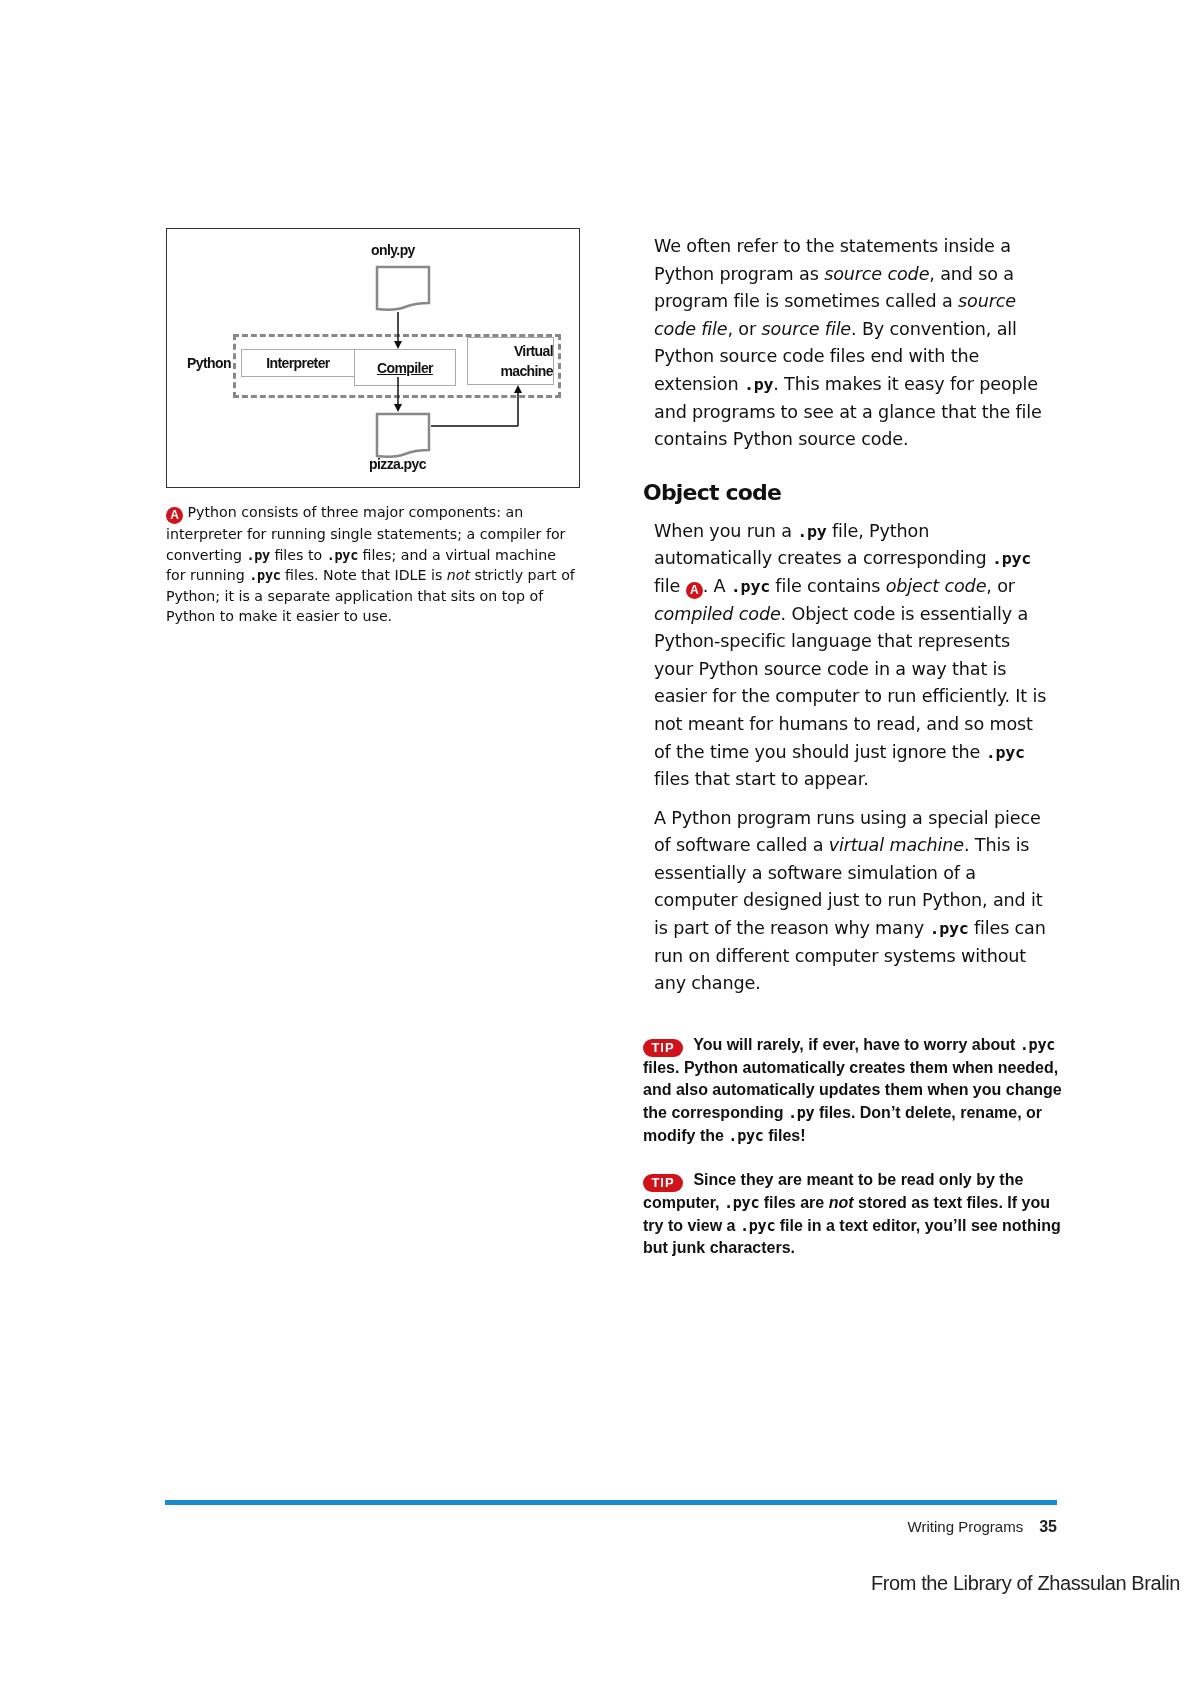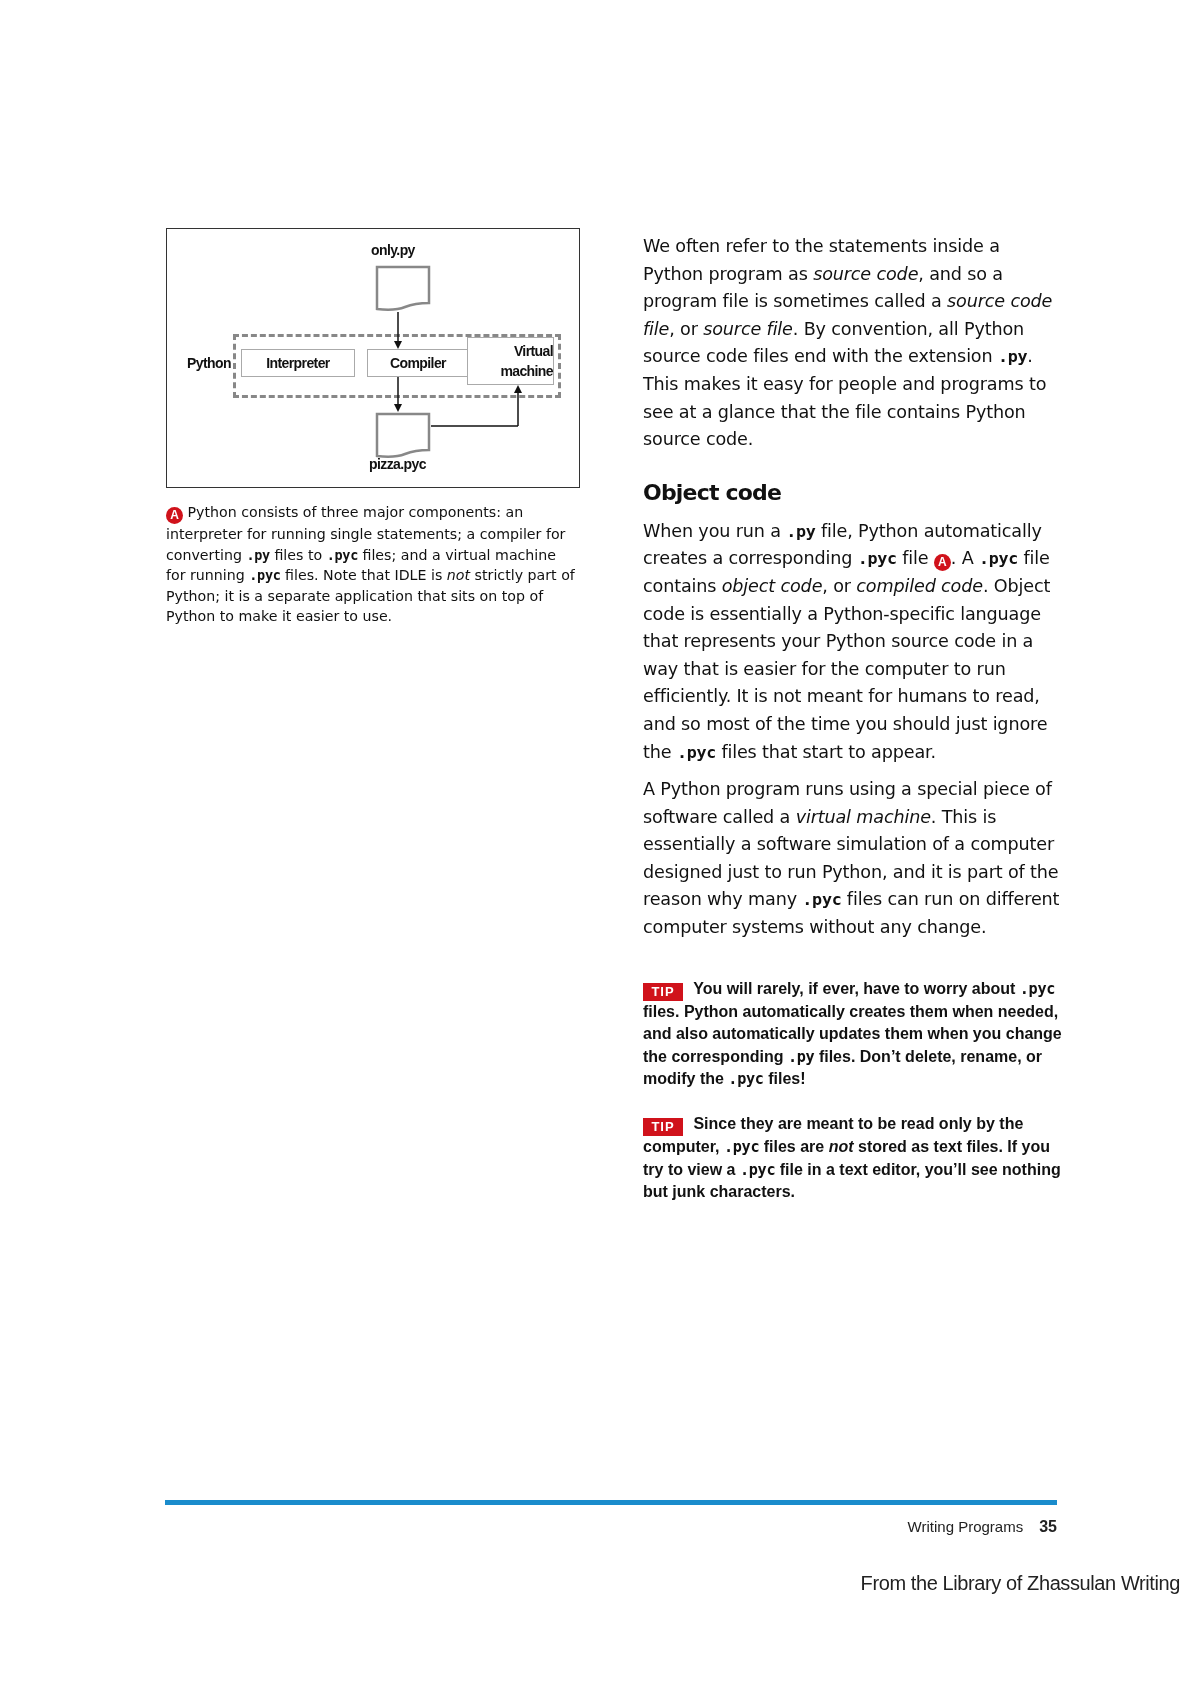--- a/index.html
+++ b/index.html
@@ -9,40 +9,40 @@
   .fig-label { position:absolute; font-family:"Liberation Sans", sans-serif; font-weight:bold; font-size:14px; letter-spacing:-0.6px; color:#111; }
   .doc-shape { position:absolute; }
   .comp-box { position:absolute; border:1.5px solid #aaa; box-sizing:border-box; font-family:"Liberation Sans", sans-serif; font-weight:bold; font-size:14px; letter-spacing:-0.6px; display:flex; align-items:center; justify-content:center; text-align:center; line-height:20px; background:#fff; }
   .dashed-group { position:absolute; border:3px dashed #888; box-sizing:border-box; }
   .caption { position:absolute; left:166px; top:502px; width:410px; font-size:14.2px; line-height:20.5px; color:#111; }
   .badge-a { display:inline-block; width:17px; height:17px; border-radius:50%; background:#d0121b; color:#fff; font-weight:bold; font-size:12px; line-height:17px; text-align:center; vertical-align:-2px; font-family:"Liberation Sans", sans-serif; }
   code { font-family:"DejaVu Sans Mono", monospace; font-weight:bold; font-size:0.95em; letter-spacing:-0.3px; }
   .main { position:absolute; left:643px; top:224px; width:420px; }
   h1 { margin:0; font-family:"DejaVu Sans", sans-serif; font-weight:bold; font-size:36px; letter-spacing:-1.4px; line-height:44px; color:#111; }
   h2 { margin:0; font-family:"DejaVu Sans", sans-serif; font-weight:bold; font-size:22px; letter-spacing:-0.8px; line-height:30px; color:#111; }
-  p.body { margin:0; font-size:17.6px; line-height:27.6px; letter-spacing:-0.15px; color:#111; }
+  p.body { margin:11px; font-size:17.6px; line-height:27.6px; letter-spacing:-0.15px; color:#111; }
   .tip { margin:0; font-family:"Liberation Sans", sans-serif; font-weight:bold; font-size:16px; line-height:22.6px; color:#111; }
-  .tip-badge { display:inline-block; width:40px; height:18px; border-radius:0; background:#d0121b; color:#fff; font-size:13px; line-height:18px; text-align:center; vertical-align:-2px; margin-right:6px; font-weight:bold; letter-spacing:1px; }
+  .tip-badge { display:inline-block; width:40px; height:18px; border-radius:9px; background:#d0121b; color:#fff; font-size:13px; line-height:18px; text-align:center; vertical-align:-2px; margin-right:6px; font-weight:bold; letter-spacing:1px; }
   .rule { position:absolute; left:165px; top:1500px; width:892px; height:5px; background:#1a8ccc; }
   .footer { position:absolute; right:143px; top:1518px; font-family:"Liberation Sans", sans-serif; font-size:15px; color:#222; }
   .footer .pg { font-weight:bold; font-size:16px; margin-left:16px; }
   .watermark { position:absolute; right:20px; top:1572px; font-family:"Liberation Sans", sans-serif; font-size:20px; color:#222; letter-spacing:-0.4px; }
 </style>
 </head>
 <body>
 
 <div class="figure-box">
   <span class="fig-label" style="left:204px; top:13px;">only.py</span>
   <svg class="doc-shape" style="left:208px; top:36px;" width="56" height="48">
     <path d="M2 2 H54 V38 Q40 38 30 42 Q20 46 2 44 Z" fill="#fff" stroke="#888" stroke-width="2.5"></path>
   </svg>
   <div class="dashed-group" style="left:66px; top:105px; width:328px; height:64px;"></div>
   <span class="fig-label" style="left:20px; top:126px;">Python</span>
   <div class="comp-box" style="left:74px; top:120px; width:114px; height:28px;text-align:center;">Interpreter</div>
-  <div class="comp-box" style="left:200px; top:120px; width:102px; height:28px;">Compiler</div>
+  <div class="comp-box" style="left:187px; top:120px; width:102px; height:37px;text-decoration:underline;">Compiler</div>
   <div class="comp-box" style="left:300px; top:108px; width:87px; height:48px; flex-direction:column;align-items:flex-end;">
     <span>Virtual</span>
     <span>machine</span>
   </div>
   <svg style="position:absolute; left:0; top:0;" width="414" height="260">
     <line x1="231" y1="83" x2="231" y2="113" stroke="#111" stroke-width="1.5"></line>
     <polygon points="227,112 235,112 231,120" fill="#111"></polygon>
     <line x1="231" y1="148" x2="231" y2="176" stroke="#111" stroke-width="1.5"></line>
     <polygon points="227,175 235,175 231,183" fill="#111"></polygon>
     <line x1="264" y1="197" x2="351" y2="197" stroke="#111" stroke-width="1.5"></line>
@@ -69,13 +69,13 @@
 
   <p class="tip" style="margin-top:36px;"><span class="tip-badge">TIP</span><span> You will rarely, if ever, have to worry about </span><code>.pyc</code><span> files. Python automatically creates them when needed, and also automatically updates them when you change the corresponding </span><code>.py</code><span> files. Don’t delete, rename, or modify the </span><code>.pyc</code><span> files!</span></p>
 
   <p class="tip" style="margin-top:22px;"><span class="tip-badge">TIP</span><span> Since they are meant to be read only by the computer, </span><code>.pyc</code><span> files are </span><em>not</em><span> stored as text files. If you try to view a </span><code>.pyc</code><span> file in a text editor, you’ll see nothing but junk characters.</span></p>
 </div>
 
 <div class="rule"></div>
 <div class="footer">
   <span>Writing Programs</span><span class="pg">35</span>
 </div>
-<div class="watermark">From the Library of Zhassulan Writing</div>
+<div class="watermark">From the Library of Zhassulan Bralin</div>
 
 </body></html>

